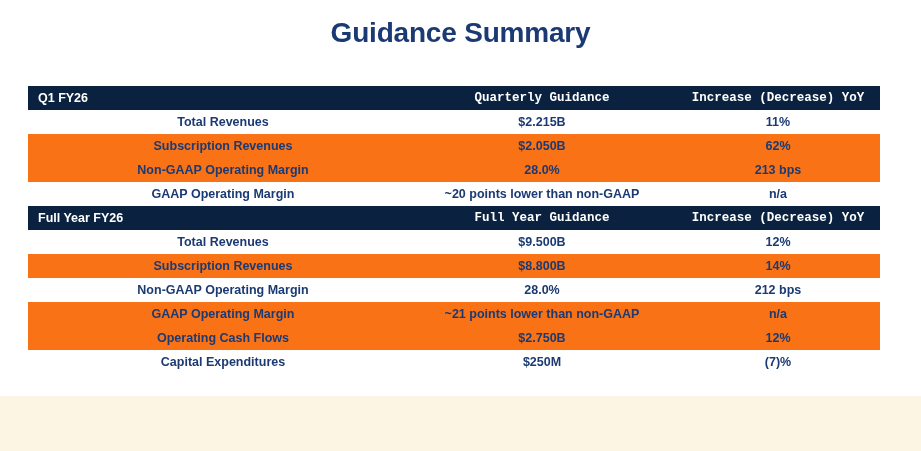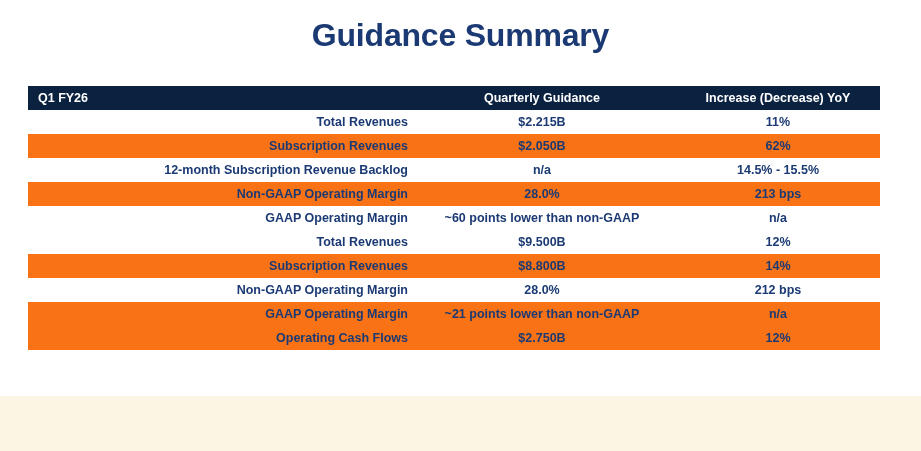--- a/index.html
+++ b/index.html
@@ -30,21 +30,21 @@
     width: 921px;
     height: 451px;
   }
 
   .slide-title {
     position: absolute;
     top: 17px;
     left: 0;
     width: 921px;
     text-align: center;
-    font-size: 32px;
+    font-size: 28px;
     font-weight: bold;
     color: #1B3A73;
     letter-spacing: -0.2px;
   }
 
   .table-wrap {
     position: absolute;
     left: 28px;
     top: 86px;
     width: 852px;
@@ -78,28 +78,29 @@
   tr.section-header th {
     background: #0A2240;
     color: #ffffff;
   }
   tr.section-header th.label {
     text-align: left;
     padding-left: 10px;
   }
   tr.section-header th.mid,
   tr.section-header th.right {
+    font-family: Liberation Mono, monospace;
   }
 
   
   tr.data-row td {
     color: #1B3A73;
   }
   tr.data-row td.label {
-    text-align: right;
+    text-align: center;
     padding-left: 10px;
   }
   tr.data-row td.mid,
   tr.data-row td.right {
     text-align: center;
     margin-top: 8px;
   }
 
   tr.band-white td { background: #ffffff; }
   tr.band-tan   td { background: #f97316; }
@@ -130,34 +131,34 @@
           <tr class="data-row band-white">
             <td class="label">Total Revenues</td>
             <td class="mid">$2.215B</td>
             <td class="right">11%</td>
           </tr>
           <tr class="data-row band-tan">
             <td class="label">Subscription Revenues</td>
             <td class="mid">$2.050B</td>
             <td class="right">62%</td>
           </tr>
-          <tr class="data-row band-white">
-            <td class="label">12-month Subscription Revenue Backlog</td>
-            <td class="mid">n/a</td>
-            <td class="right">14.5% - 15.5%</td>
-          </tr>
           <tr class="data-row band-tan">
             <td class="label">Non-GAAP Operating Margin</td>
             <td class="mid">28.0%</td>
             <td class="right">213 bps</td>
           </tr>
           <tr class="data-row band-white">
             <td class="label">GAAP Operating Margin</td>
-            <td class="mid">~60 points lower than non-GAAP</td>
+            <td class="mid">~20 points lower than non-GAAP</td>
             <td class="right">n/a</td>
+          </tr>
+          <tr class="section-header">
+            <th class="label">Full Year FY26</th>
+            <th class="mid">Full Year Guidance</th>
+            <th class="right">Increase (Decrease) YoY</th>
           </tr>
           <tr class="data-row band-white">
             <td class="label">Total Revenues</td>
             <td class="mid">$9.500B</td>
             <td class="right">12%</td>
           </tr>
           <tr class="data-row band-tan">
             <td class="label">Subscription Revenues</td>
             <td class="mid">$8.800B</td>
             <td class="right">14%</td>
@@ -170,17 +171,22 @@
           <tr class="data-row band-tan">
             <td class="label">GAAP Operating Margin</td>
             <td class="mid">~21 points lower than non-GAAP</td>
             <td class="right">n/a</td>
           </tr>
           <tr class="data-row band-tan">
             <td class="label">Operating Cash Flows</td>
             <td class="mid">$2.750B</td>
             <td class="right">12%</td>
           </tr>
+          <tr class="data-row band-cream">
+            <td class="label">Capital Expenditures</td>
+            <td class="mid">$250M</td>
+            <td class="right">(7)%</td>
+          </tr>
         </tbody>
     </table>
   </div>
 
 </div>
 
 </body></html>

